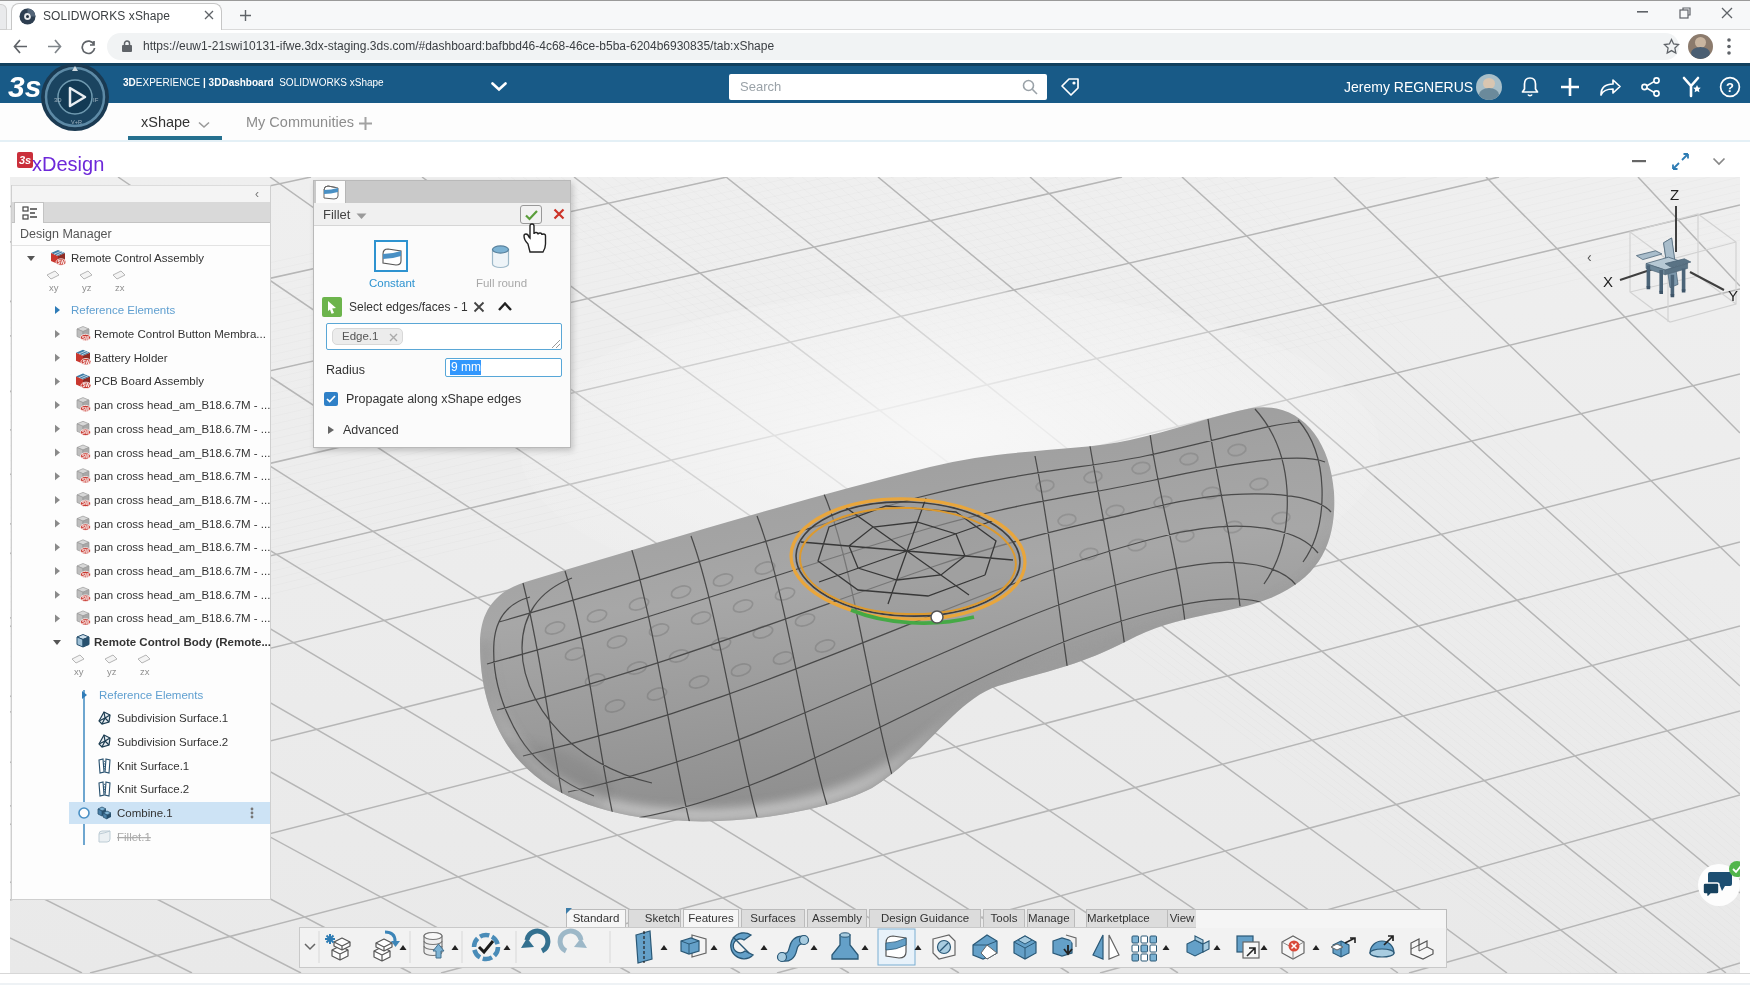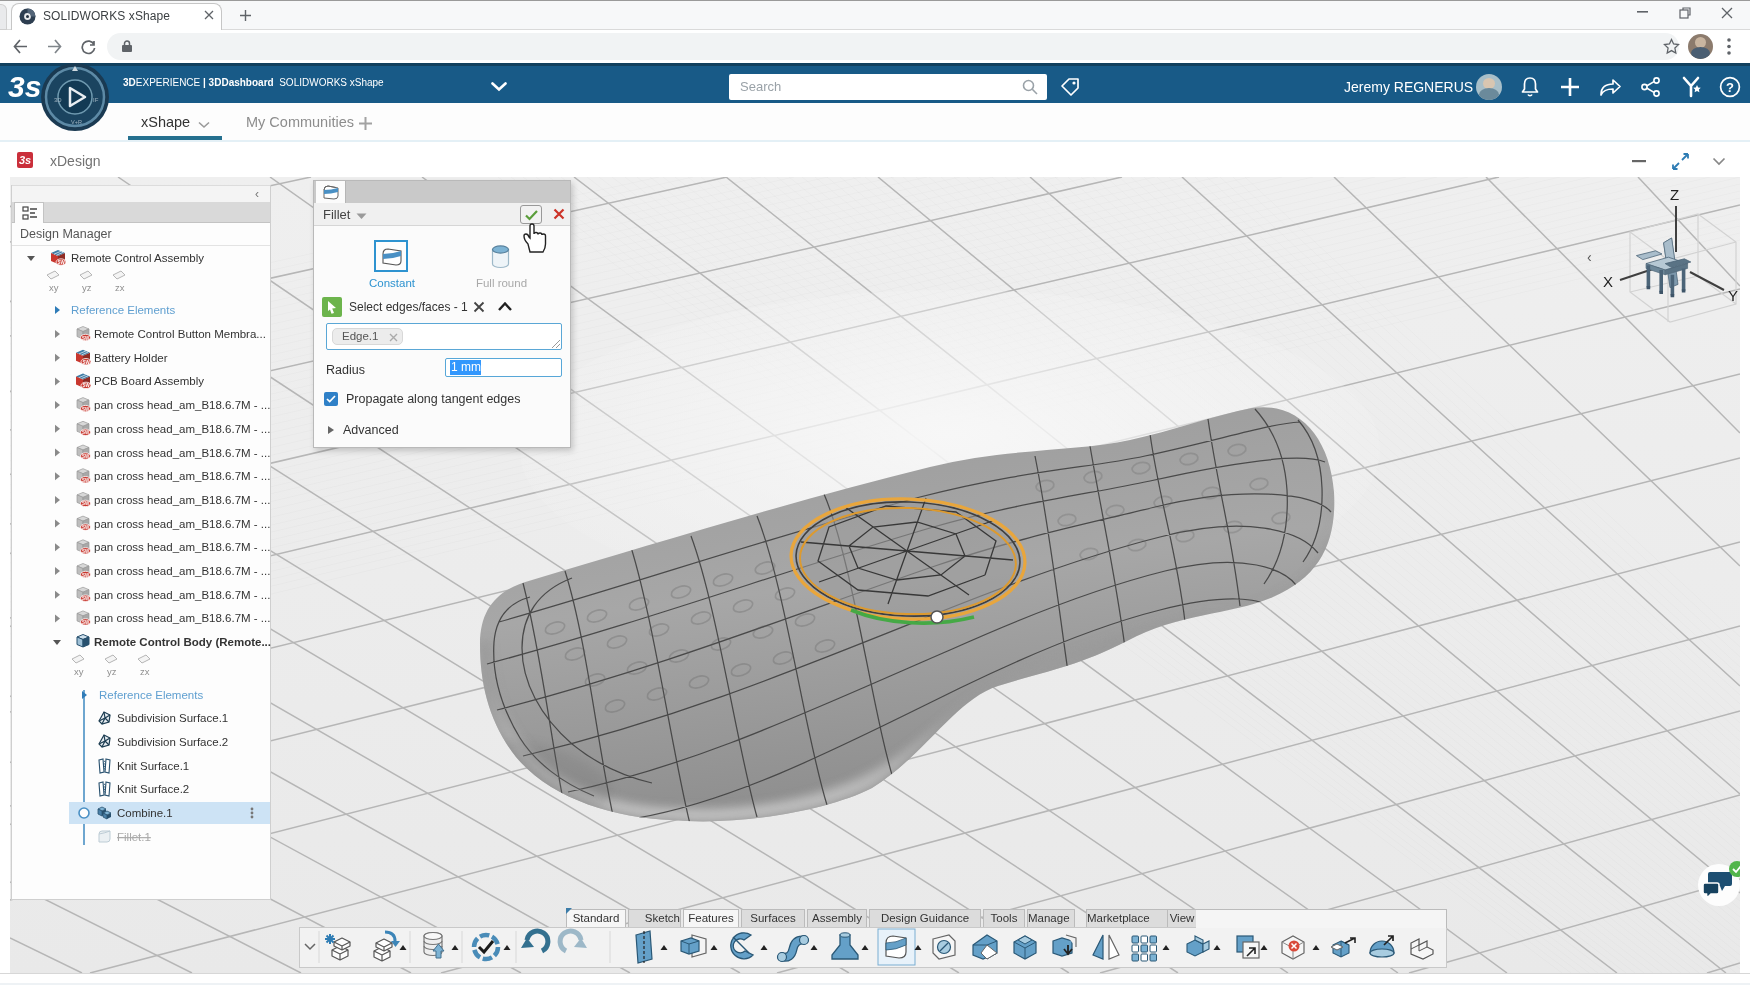--- a/index.html
+++ b/index.html
@@ -45,20 +45,21 @@
       <path d="M9 2 L14.5 8.5 L9 15 M14 8.5 H2" fill="none" stroke="#80868b" stroke-width="1.7"></path>
     </svg>
   <svg class="abs" style="left:80px;top:8px" width="17" height="17" viewBox="0 0 17 17">
       <path d="M14 3 V7 H10 M14 6.5 A6.2 6.2 0 1 0 14.6 10" fill="none" stroke="#5f6368" stroke-width="1.7"></path>
     </svg>
   <div class="abs" style="left:107px;top:3px;width:1572px;height:27px;background:#f1f3f4;border-radius:14px">
     <svg class="abs" style="left:14px;top:7px" width="12" height="13" viewBox="0 0 12 13">
         <rect x="1" y="5" width="10" height="7" rx="1" fill="#5f6368"></rect>
         <path d="M3.5 5 V3.5 A2.5 2.5 0 0 1 8.5 3.5 V5" fill="none" stroke="#5f6368" stroke-width="1.5"></path>
       </svg>
+    <div class="abs" style="left:36px;top:6px;font-size:12px;color:#3a3e42">https://euw1-21swi10131-ifwe.3dx-staging.3ds.com/#dashboard:bafbbd46-4c68-46ce-b5ba-6204b6930835/tab:xShape</div>
     <svg class="abs" style="left:1556px;top:5px" width="17" height="17" viewBox="0 0 17 17">
         <path d="M8.5 1.5 L10.6 6 L15.5 6.6 L11.9 10 L12.8 15 L8.5 12.6 L4.2 15 L5.1 10 L1.5 6.6 L6.4 6 Z" fill="none" stroke="#5f6368" stroke-width="1.3"></path>
       </svg>
   </div>
   <div class="abs" style="left:1688px;top:4px;width:25px;height:25px;border-radius:50%;background:#8c7b6d;overflow:hidden">
      <div class="abs" style="left:7px;top:3px;width:11px;height:11px;border-radius:50%;background:#c9b5a0"></div>
      <div class="abs" style="left:3px;top:13px;width:19px;height:12px;border-radius:50%;background:#4a5e72"></div>
   </div>
   <svg class="abs" style="left:1727px;top:8px" width="4" height="17" viewBox="0 0 4 17">
       <circle cx="2" cy="2" r="1.8" fill="#5f6368"></circle>
@@ -135,21 +136,21 @@
   <text x="14" y="40" font-size="6" fill="#9fb3c0" font-family="Liberation Sans">3D</text>
   <text x="53" y="40" font-size="6" fill="#9fb3c0" font-family="Liberation Sans">IF</text>
   <text x="31" y="62" font-size="5.5" fill="#9fb3c0" font-family="Liberation Sans">V+R</text>
 </svg>
 <div class="abs" style="left:8px;top:70px;width:46px;height:34px;color:#fff;font-size:30px;font-weight:bold;font-style:italic">3s</div>
 
 <div class="abs" style="left:0;top:142px;width:1750px;height:35px;background:#ffffff">
   <div class="abs" style="left:17px;top:10px;width:16px;height:16px;background:#ca2f3b;border-radius:2px">
     <div class="abs" style="left:2px;top:2px;color:#fff;font-size:11px;font-weight:bold;font-style:italic">3s</div>
   </div>
-  <div class="abs" style="left:50px;top:11px;font-size:14px;color:#737373">xDesign</div>
+  <div class="abs" style="left:32px;top:11px;font-size:20px;color:#6d28d9">xDesign</div>
   <svg class="abs" style="left:1632px;top:18px" width="14" height="3" viewBox="0 0 14 3">
       <rect width="14" height="2.2" fill="#666"></rect>
     </svg>
   <svg class="abs" style="left:1672px;top:11px" width="17" height="17" viewBox="0 0 17 17">
     <path d="M10 7 L16 1 M16 1 H11.5 M16 1 V5.5" stroke="#2e7cb4" stroke-width="1.8" fill="none"></path>
     <path d="M7 10 L1 16 M1 16 H5.5 M1 16 V11.5" stroke="#2e7cb4" stroke-width="1.8" fill="none"></path>
   </svg>
   <svg class="abs" style="left:1712px;top:15px" width="14" height="9" viewBox="0 0 14 9">
       <path d="M1.5 1.5 L7 7 L12.5 1.5" fill="none" stroke="#888" stroke-width="1.7"></path>
     </svg>
@@ -561,29 +562,29 @@
         </svg>
     </div>
     <svg class="abs" style="left:225px;top:16px" width="9" height="9" viewBox="0 0 9 9">
         <path d="M8 0 L0 8 M8 4 L4 8" stroke="#999" stroke-width="1"></path>
       </svg>
   </div>
 
   <div class="abs" style="left:12px;top:182px;font-size:12.5px;color:#333">Radius</div>
   <div class="abs" style="left:131px;top:177px;width:117px;height:19px;background:#fff;border:1px solid #57a7d8;border-radius:2px">
     <div class="abs" style="left:4px;top:1px;width:31px;height:15px;background:#3297fd"></div>
-    <div class="abs" style="left:5px;top:1px;font-size:12px;color:#fff">1 mm</div>
+    <div class="abs" style="left:5px;top:1px;font-size:12px;color:#fff">9 mm</div>
   </div>
 
   <div class="abs" style="left:10px;top:211px;width:14px;height:14px;background:#2f80c7;border-radius:2px">
     <svg class="abs" style="left:2px;top:3px" width="10" height="8" viewBox="0 0 10 8">
         <path d="M1 4 L3.7 6.6 L9 1" fill="none" stroke="#fff" stroke-width="1.7"></path>
       </svg>
   </div>
-  <div class="abs" style="left:32px;top:211px;font-size:12.5px;color:#333">Propagate along tangent edges</div>
+  <div class="abs" style="left:32px;top:211px;font-size:12.5px;color:#333">Propagate along xShape edges</div>
 
   <svg class="abs" style="left:13px;top:244px" width="8" height="10" viewBox="0 0 8 10">
       <path d="M1 1 L7 5 L1 9 Z" fill="#666"></path>
     </svg>
   <div class="abs" style="left:29px;top:242px;font-size:12.5px;color:#333">Advanced</div>
 </div>
 <svg class="abs" style="left:521px;top:222px" width="26" height="32" viewBox="0 0 26 32">
   <path d="M9 30 L7 22 Q3 18 3 14 Q3 12 5 12 Q7 12 8 15 L9 16 L9 4 Q9 2 11 2 Q13 2 13 4 L13 12 Q13 10.5 15 10.5 Q17 10.5 17 12.5 Q17 11 19 11 Q21 11 21 13 Q21 12 22.5 12 Q24.5 12 24.5 14 L24.5 22 Q24.5 26 22 30 Z" fill="#fff" stroke="#222" stroke-width="1.4"></path>
 </svg>
 <div class="abs" style="left:299px;top:927px;width:1148px;height:41px;background:#f2f2f2;border:1px solid #c9c9c9"></div>

